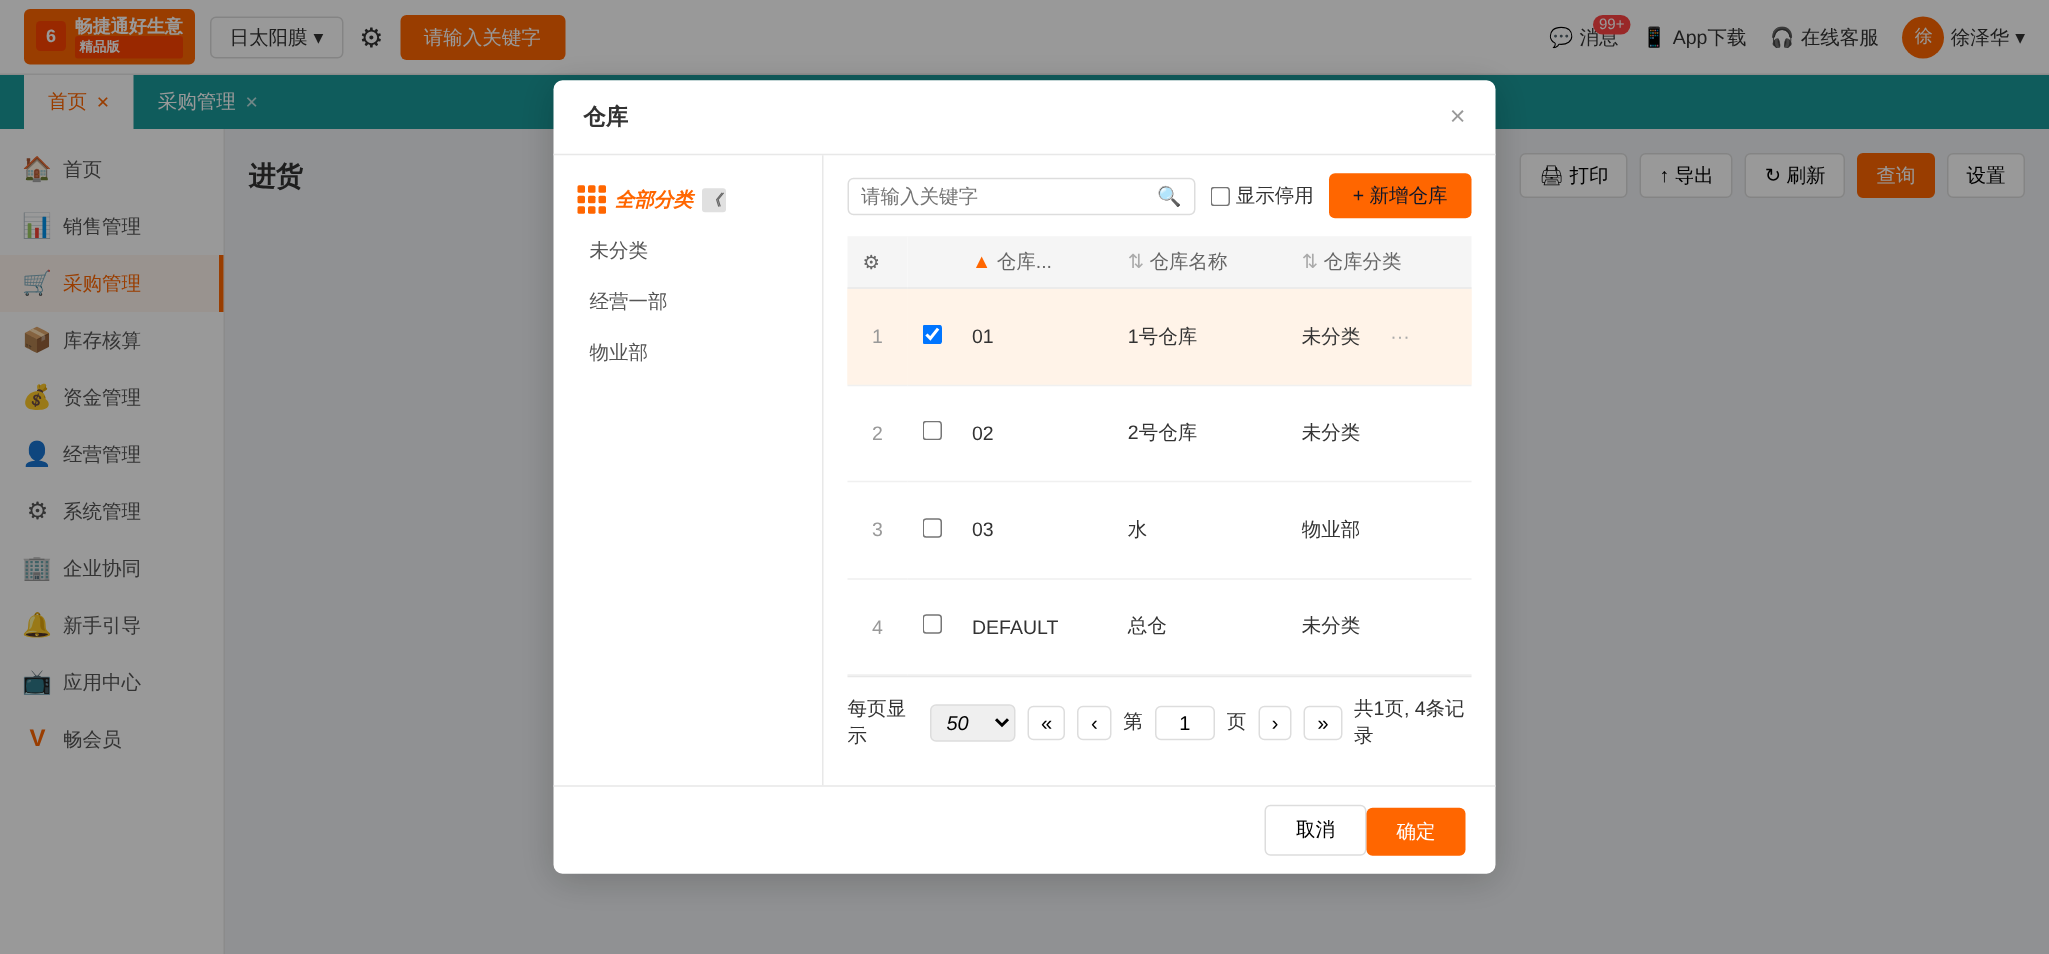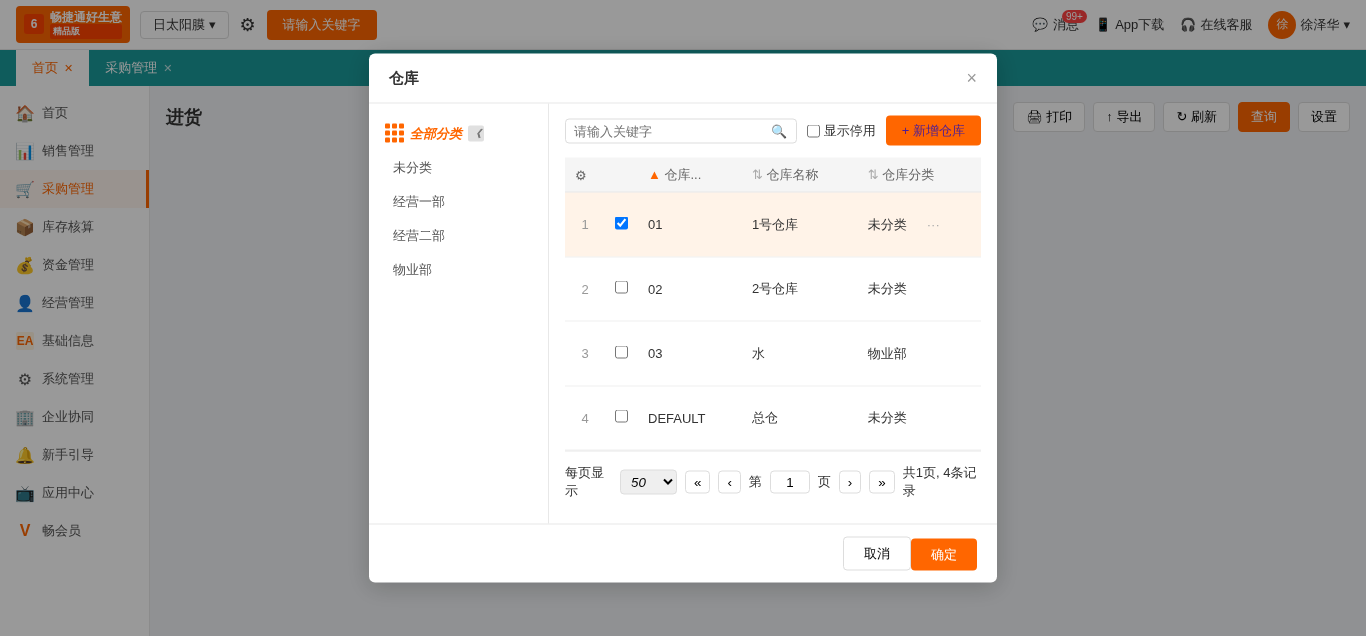--- a/index.html
+++ b/index.html
@@ -97,21 +97,21 @@
     .table-panel { flex: 1; padding: 12px 16px; display: flex; flex-direction: column; }
 
     .toolbar { display: flex; align-items: center; gap: 10px; margin-bottom: 12px; }
     .search-input {
       display: flex; align-items: center; border: 1px solid #ddd; border-radius: 4px;
       padding: 4px 8px; gap: 4px; flex: 1;
     }
     .search-input input { border: none; outline: none; flex: 1; font-size: 13px; }
     .show-disabled { display: flex; align-items: center; gap: 4px; }
     .add-btn {
-      background: #ff6600; color: #4c1d95; border: none; padding: 6px 16px;
+      background: #ff6600; color: #0f172a; border: none; padding: 6px 16px;
       border-radius: 4px; cursor: pointer; font-size: 13px; white-space: nowrap;
     }
 
     
     .data-table { width: 100%; border-collapse: collapse; flex: 1; }
     .data-table th {
       background: #f5f5f5; padding: 8px 10px; text-align: left;
       border-bottom: 1px solid #e8e8e8; font-weight: 500; color: #666; font-size: 13px;
     }
     .data-table td { padding: 8px 10px; border-bottom: 1px solid #f0f0f0; font-size: 13px; }
@@ -226,24 +226,20 @@
       <span class="sidebar-icon">📦</span>
       <span>库存核算</span>
     </div>
     <div class="sidebar-item">
       <span class="sidebar-icon">💰</span>
       <span>资金管理</span>
     </div>
     <div class="sidebar-item">
       <span class="sidebar-icon">👤</span>
       <span>经营管理</span>
-    </div>
-    <div class="sidebar-item">
-      <span class="sidebar-icon" style="font-size:12px;font-weight:bold;color:#ff6600;background:#fff3e0;width:18px;height:18px;border-radius:2px;display:flex;align-items:center;justify-content:center">EA</span>
-      <span>基础信息</span>
     </div>
     <div class="sidebar-item">
       <span class="sidebar-icon">⚙</span>
       <span>系统管理</span>
     </div>
     <div class="sidebar-item">
       <span class="sidebar-icon">🏢</span>
       <span>企业协同</span>
     </div>
     <div class="sidebar-item">
@@ -293,21 +289,20 @@
             <div class="grid-dot"></div>
           <div class="grid-dot"></div>
             <div class="grid-dot"></div>
             <div class="grid-dot"></div>
         </div>
         <span>全部分类</span>
         <div class="collapse-btn">《</div>
       </div>
       <div class="category-item">未分类</div>
       <div class="category-item">经营一部</div>
-      <div class="category-item">经营二部</div>
       <div class="category-item">物业部</div>
     </div>
 
     <div class="table-panel">
       <div class="toolbar">
         <div class="search-input">
           <input type="text" placeholder="请输入关键字" style="">
           <span>🔍</span>
         </div>
         <label class="show-disabled">

